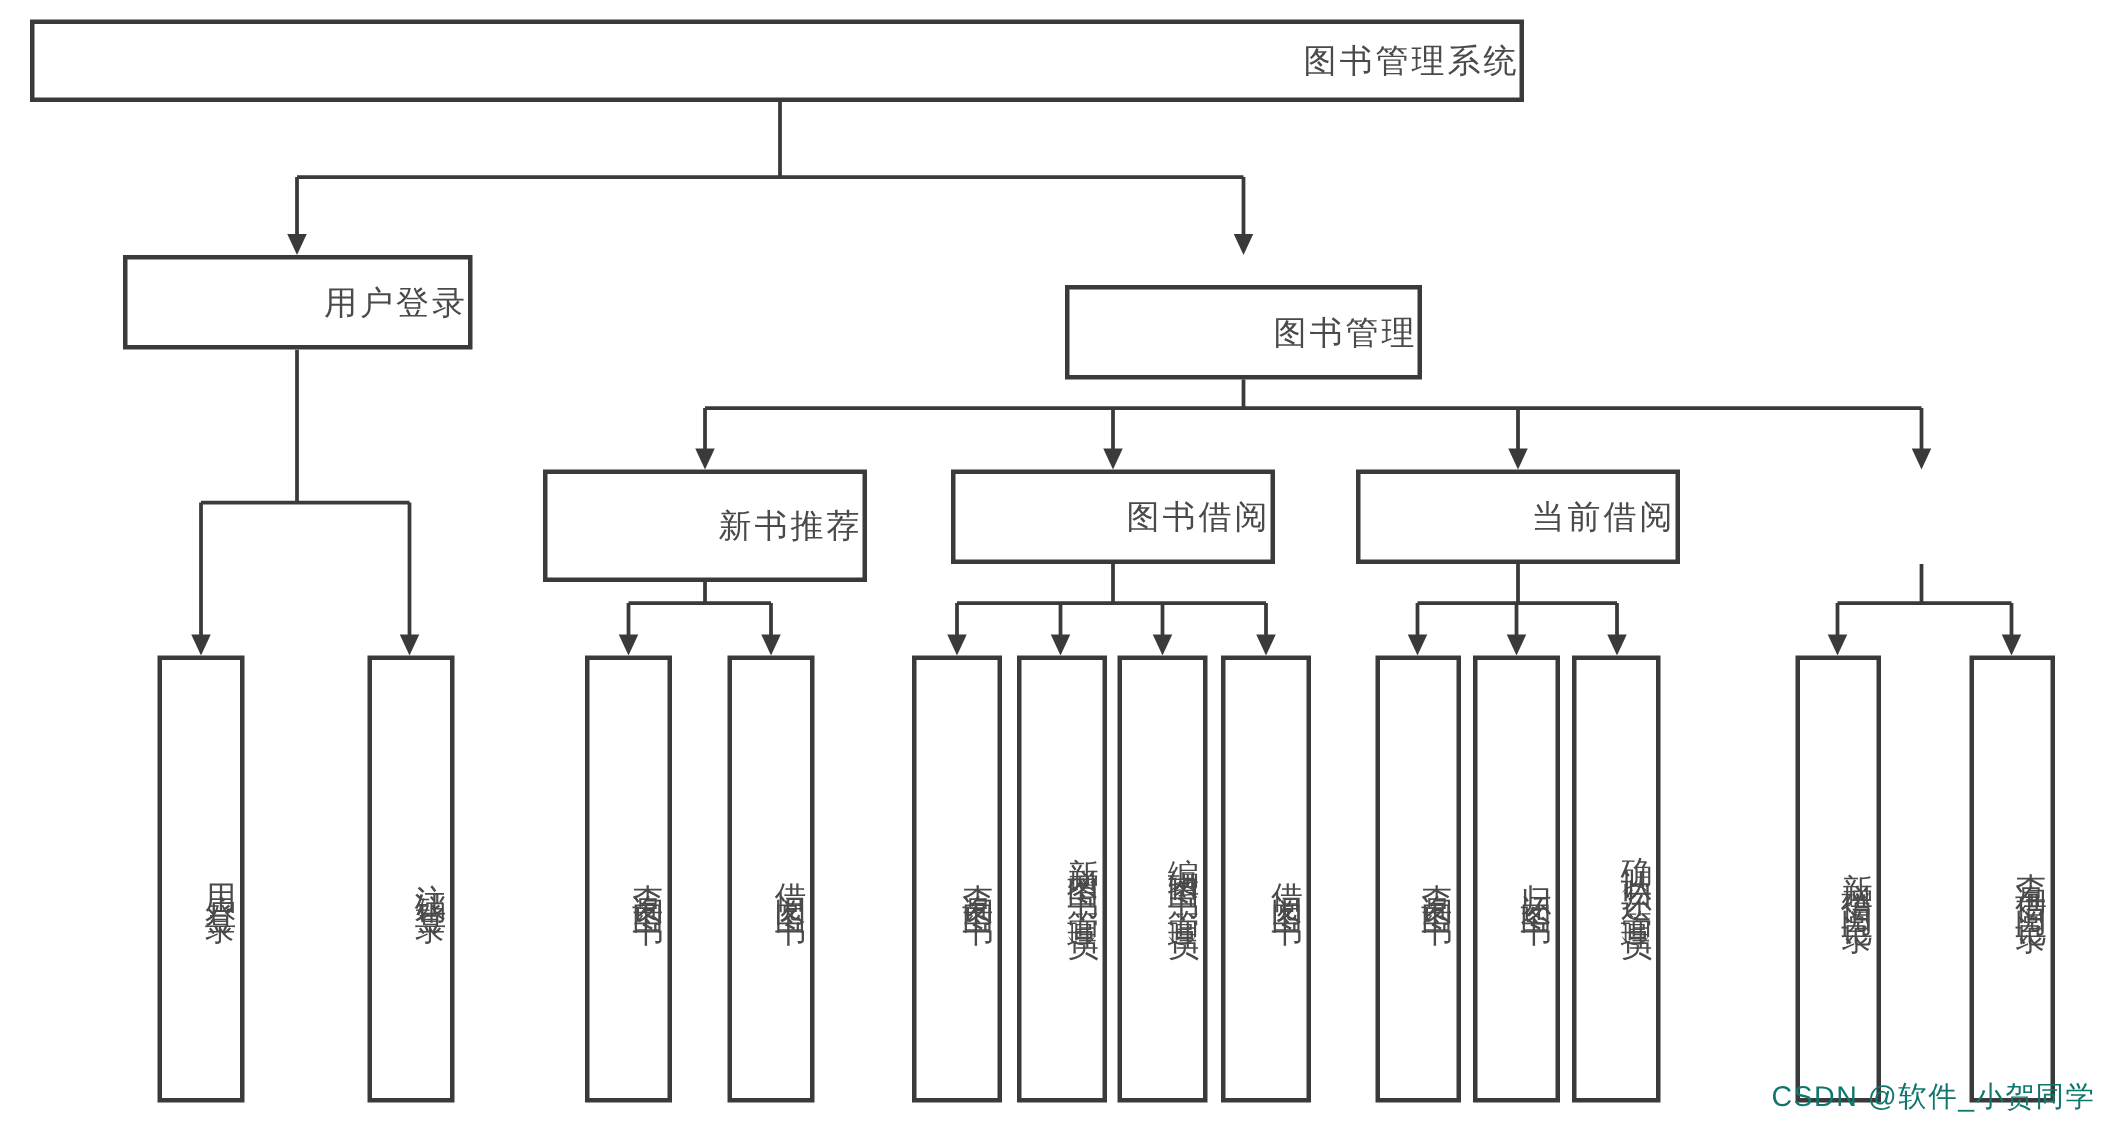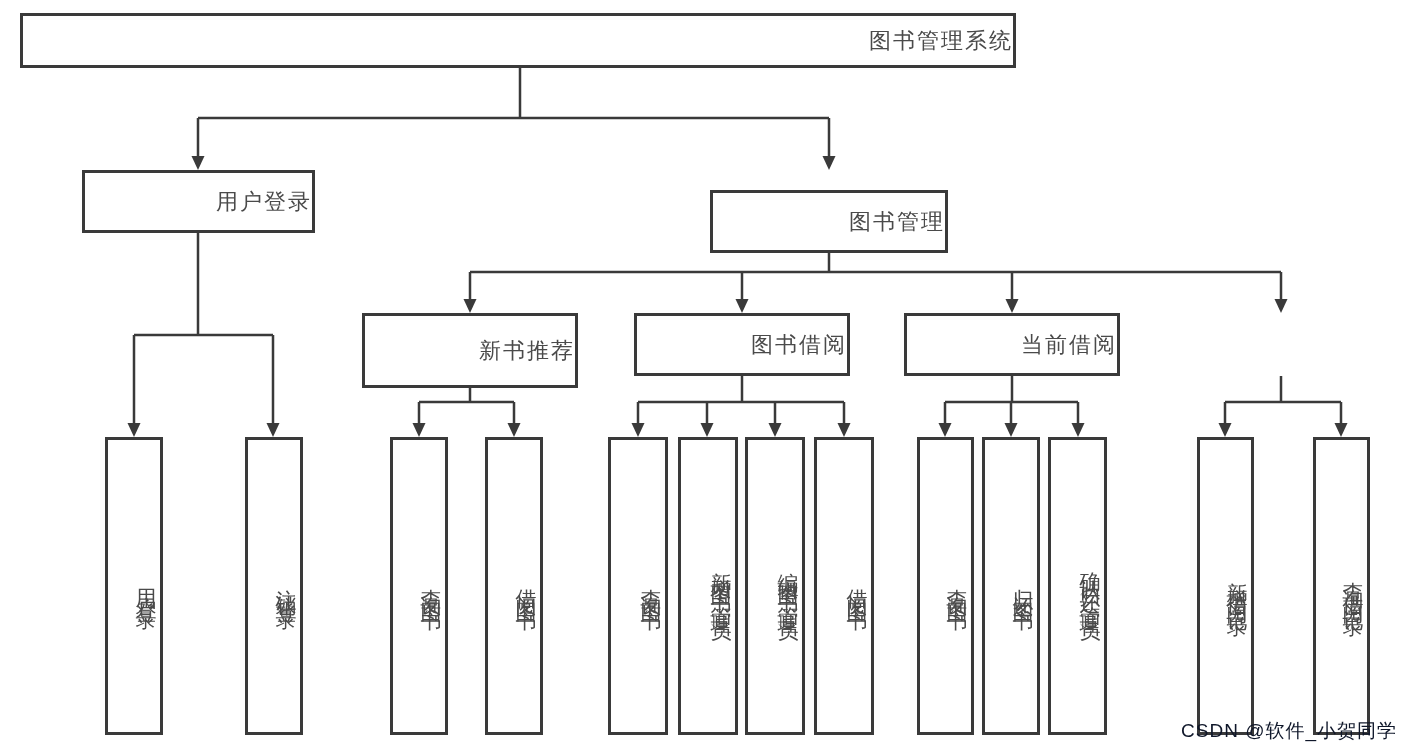--- a/index.html
+++ b/index.html
@@ -44,21 +44,21 @@
     text-orientation: mixed;
     font-size: 21px;
     letter-spacing: 7px;
     color: #4a4a4a;
   }
   .watermark {
     position: absolute;
     right: 8px;
     bottom: 3px;
     font-size: 19px;
-    color: #0f172a;
+    color: #0f766e;
     letter-spacing: 1px;
     white-space: nowrap;
     z-index: 5;
   }
 </style>
 </head>
 <body>
 
 <div id="canvas">
 

